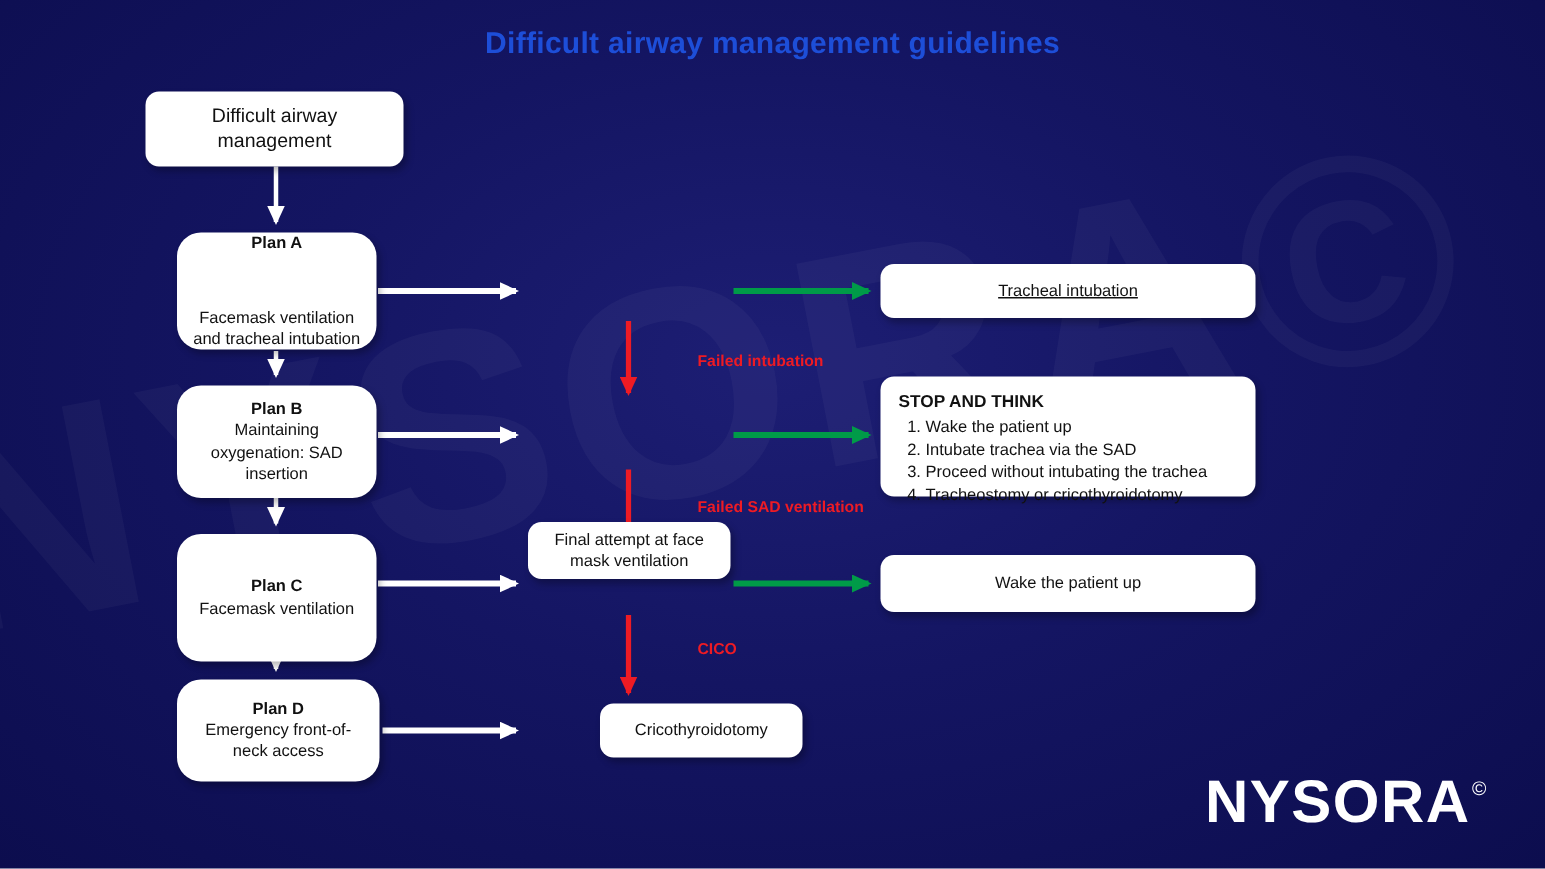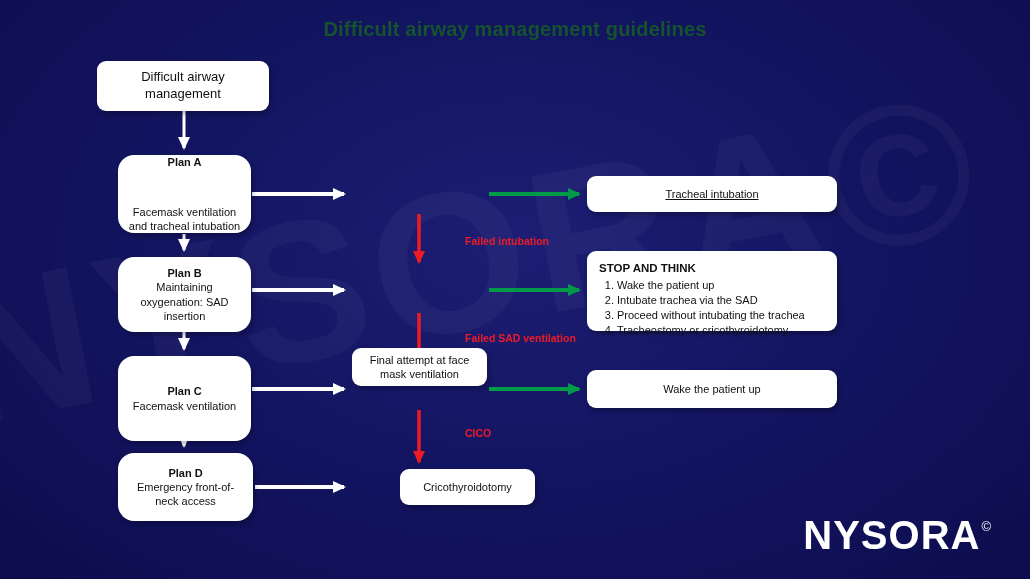--- a/index.html
+++ b/index.html
@@ -23,21 +23,21 @@
     letter-spacing: 6px;
     z-index: 0;
     white-space: nowrap;
     user-select: none;
   }
 
   .page-title {
     position: absolute;
     top: 18px; left: 0; right: 0;
     text-align: center;
-    color: #14532d;
+    color: #1d4ed8;
     font-size: 20px;
     font-weight: 700;
     z-index: 2;
     letter-spacing: 0.2px;
   }
 
   svg.edges { position: absolute; inset: 0; z-index: 1; }
 
   .box {
     position: absolute;

